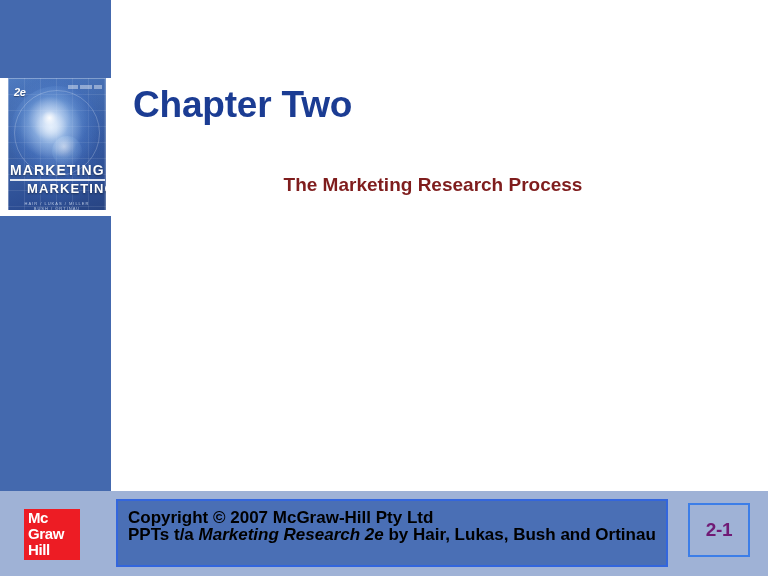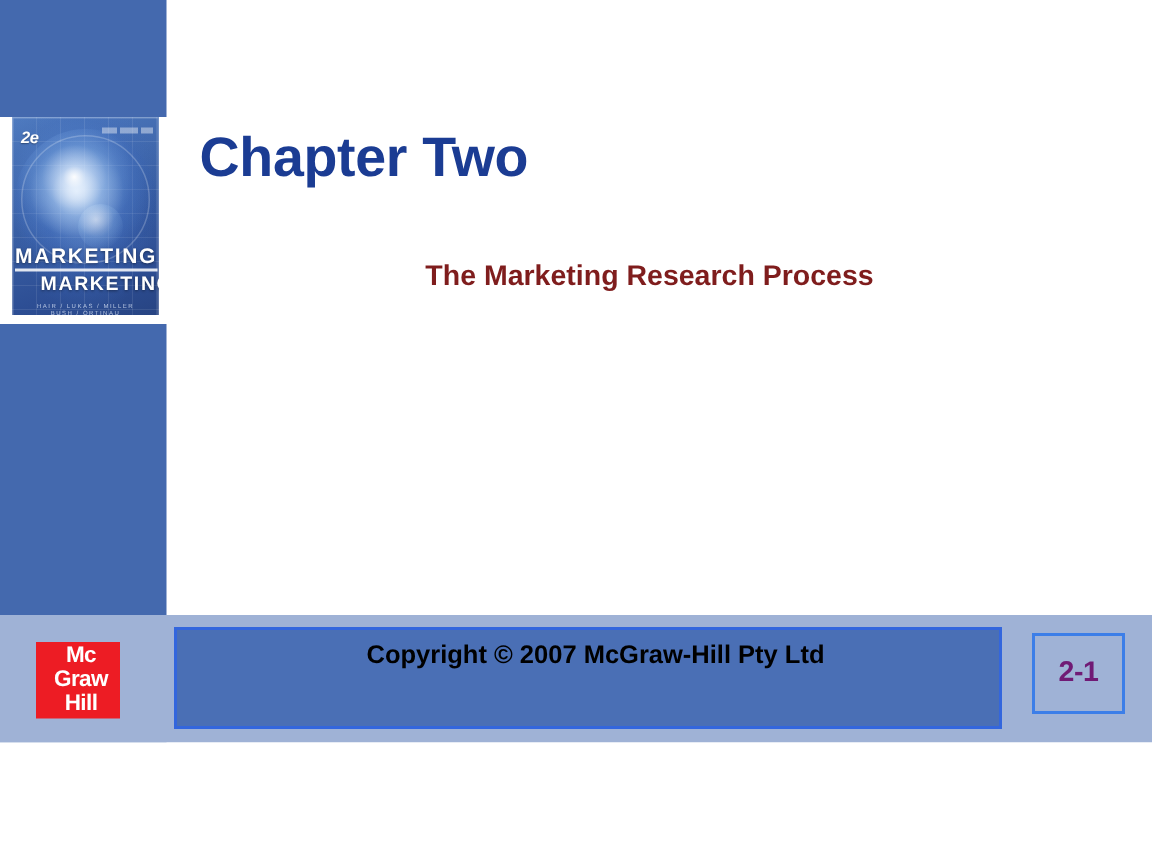--- a/index.html
+++ b/index.html
@@ -10,21 +10,21 @@
   body {
     width: 768px;
     height: 576px;
     overflow: hidden;
     font-family: "Liberation Sans", sans-serif;
   }
 
   #slide {
     position: relative;
     width: 768px;
-    height: 495px;
+    height: 576px;
     background: #ffffff;
     overflow: hidden;
   }
 
   
   .sidebar-band {
     position: absolute;
     left: 0;
     width: 111px;
     background: #4469AE;
@@ -200,21 +200,20 @@
   }
 
   
   #footer {
     position: absolute;
     left: 0;
     bottom: 0;
     width: 768px;
     height: 85px;
     background: #9FB2D6;
-    text-align: center;
   }
   #footer-sidebar-cap {
     position: absolute;
     left: 0;
     top: 0;
     width: 111px;
     height: 85px;
     background: #9FB2D6;
   }
   #mcgraw-logo {
@@ -310,20 +309,21 @@
     <div id="footer-sidebar-cap"></div>
 
     <div id="mcgraw-logo">
       <span>Mc</span>
       <span>Graw</span>
       <span>Hill</span>
     </div>
 
     <div id="copyright-box">
       <p>Copyright © 2007 McGraw-Hill Pty Ltd</p>
+      <p><span>PPTs t/a </span><em>Marketing Research 2e</em><span> by Hair, Lukas, Bush and Ortinau</span></p>
     </div>
 
     <div id="slide-number-box">
       <span id="slide-number">2-1</span>
     </div>
   </div>
 
 </div>
 
 </body></html>

